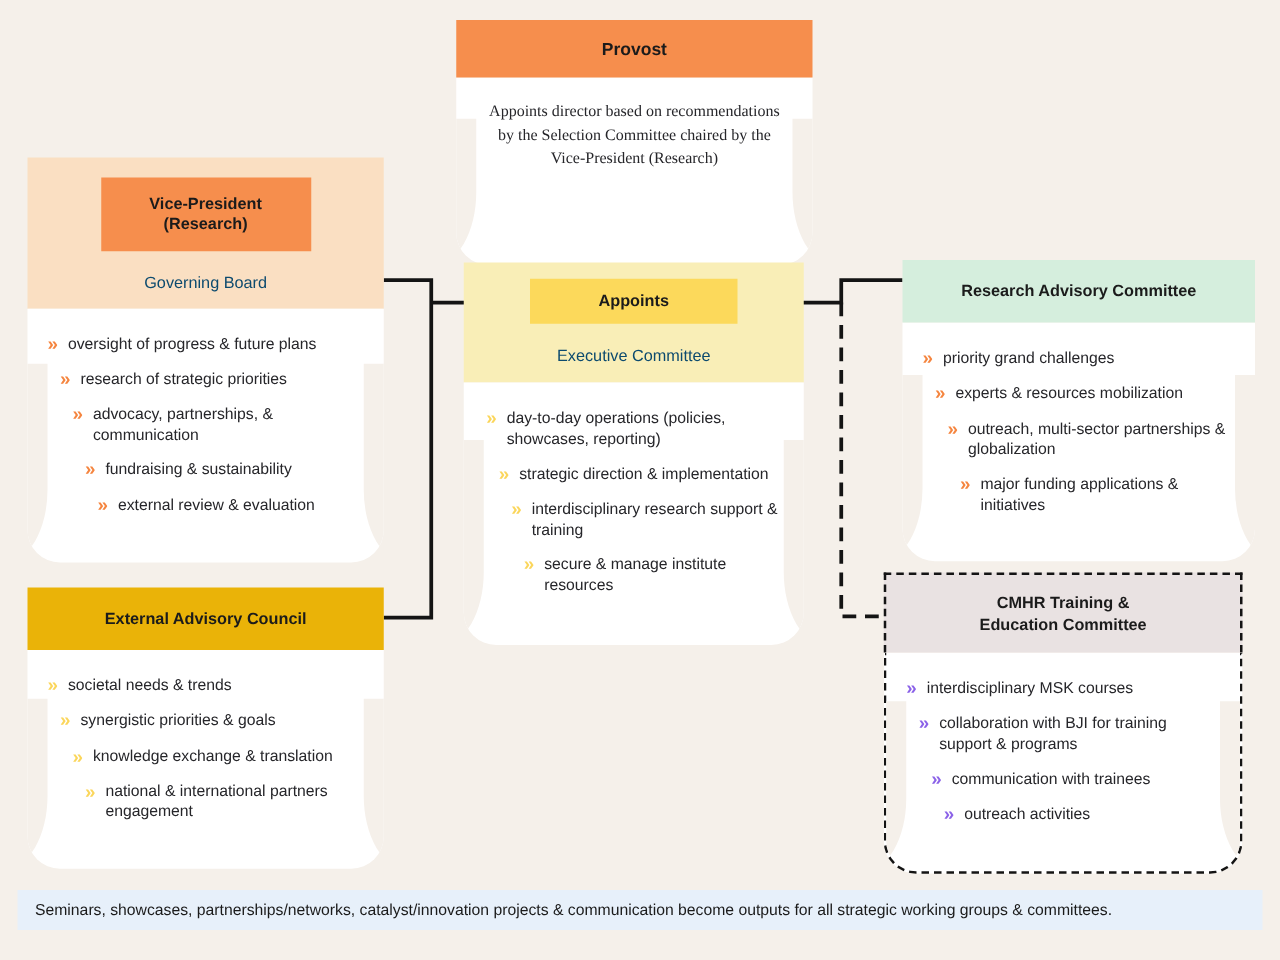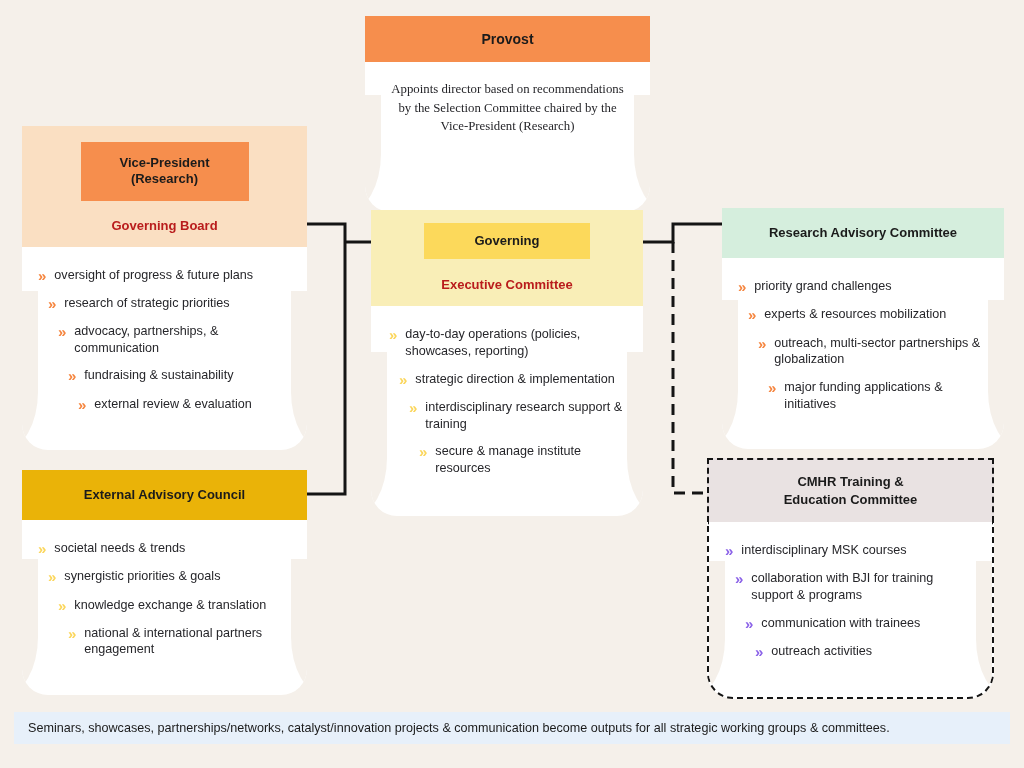--- a/index.html
+++ b/index.html
@@ -72,22 +72,22 @@
 
   .badge {
     display: block;
     margin: 0 auto;
     font-weight: bold;
     color: #1b1b1b;
     line-height: 1.25;
   }
 
   .subtitle {
-    font-weight: bold;
-    color: #b91c1c;
+    font-weight: normal;
+    color: #0c4a6e;
   }
 
   
   .bullets {
     position: relative;
     z-index: 3;
     list-style: none;
     margin: 0;
     padding: 0;
   }
@@ -315,21 +315,21 @@
         <li class="i3">
           <span class="chev">»</span>
           <span class="txt">national &amp; international partners engagement</span>
         </li>
       </ul>
     </div>
   </div>
 
   <div class="card" id="director">
     <div class="band">
-      <span class="badge">Governing</span>
+      <span class="badge">Appoints</span>
       <div class="subtitle">Executive Committee</div>
     </div>
     <div class="card-body">
       <ul class="bullets">
         <li class="i0">
           <span class="chev">»</span>
           <span class="txt">day-to-day operations (policies, showcases, reporting)</span>
         </li>
         <li class="i1">
           <span class="chev">»</span>

